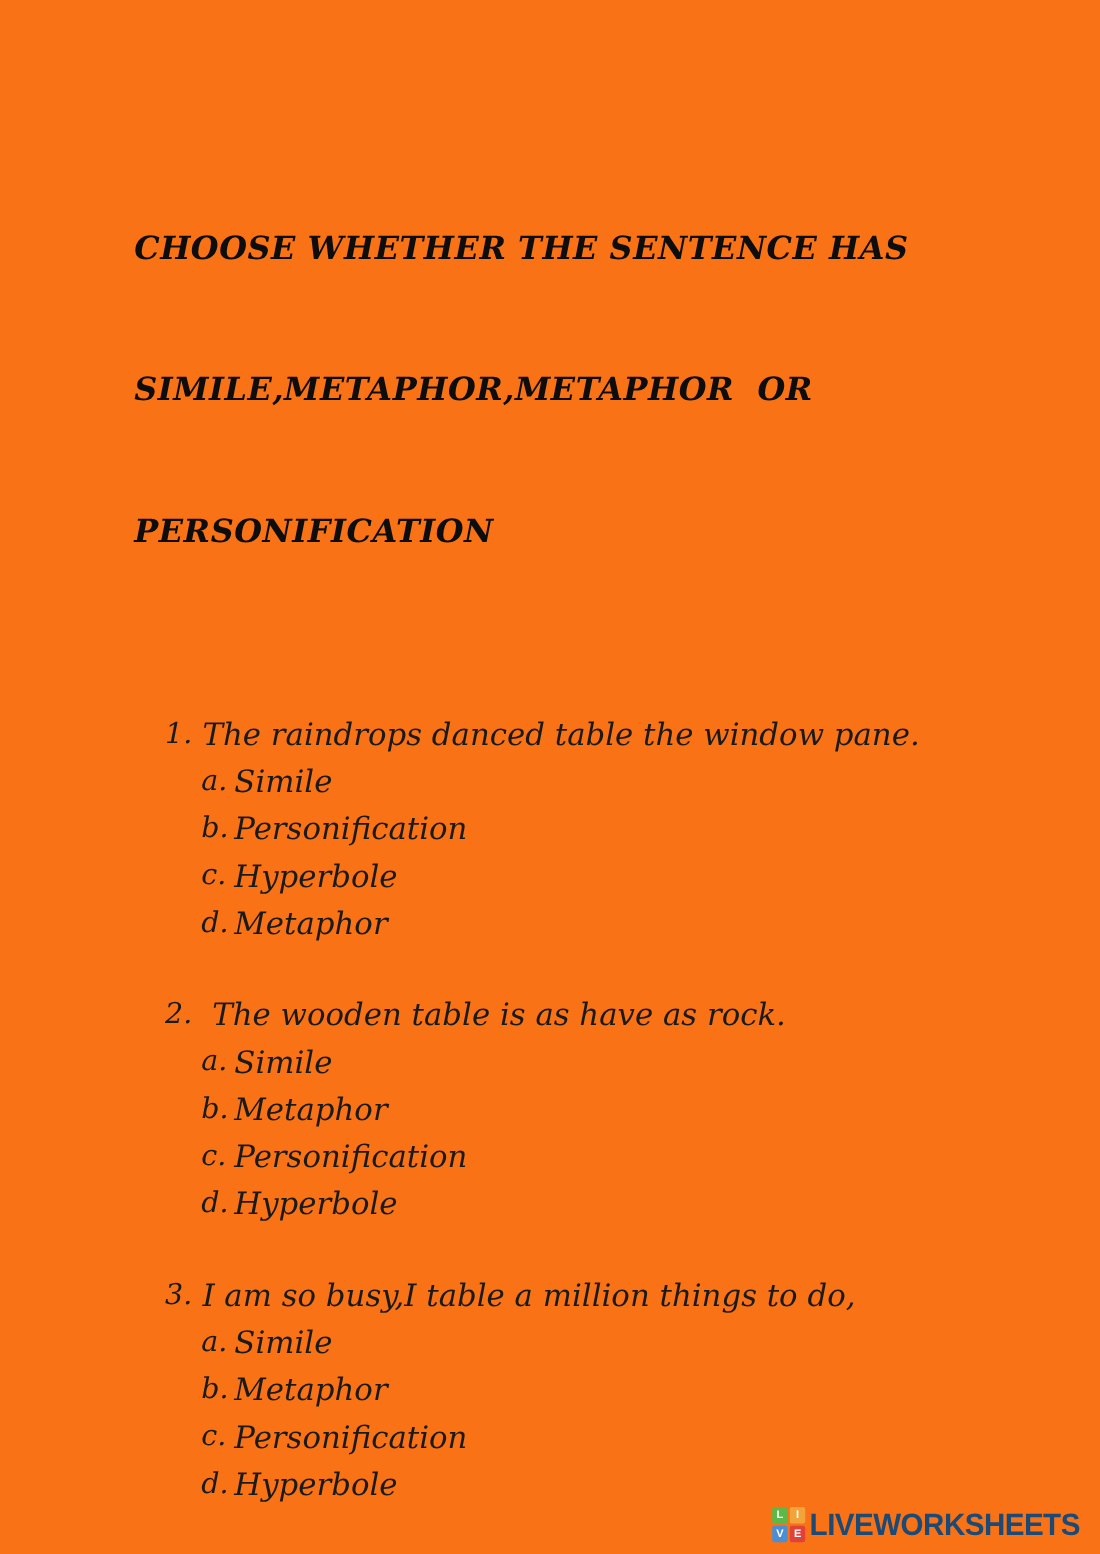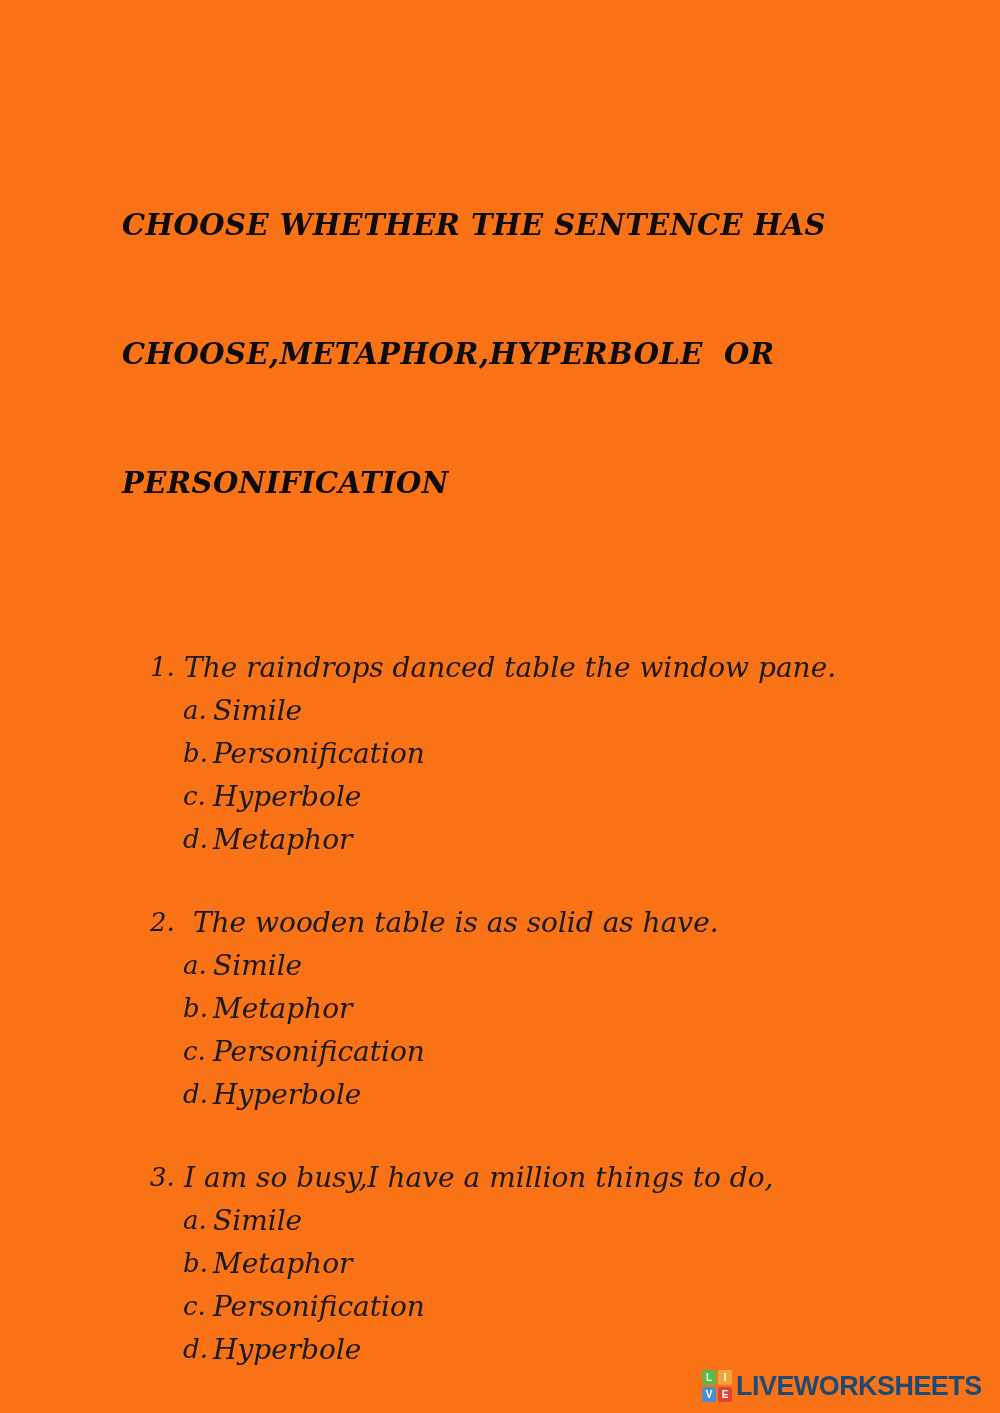--- a/index.html
+++ b/index.html
@@ -91,21 +91,21 @@
   }
 </style>
 </head>
 <body>
 
 <div class="page">
   <div class="content">
 
     <div class="title">
       <div>CHOOSE WHETHER THE SENTENCE HAS</div>
-      <div>CHOOSE,METAPHOR,HYPERBOLE  OR</div>
+      <div>SIMILE,METAPHOR,METAPHOR  OR</div>
       <div>PERSONIFICATION</div>
     </div>
 
     <div class="questions">
 
       <div class="question-block">
         <div class="q-line">
           <span class="q-num">1.</span>
           <span class="q-text">The raindrops danced table the window pane.</span>
         </div>
@@ -123,21 +123,21 @@
         </div>
         <div class="opt-line">
           <span class="opt-letter">d.</span>
           <span class="opt-label">Metaphor</span>
         </div>
       </div>
 
       <div class="question-block">
         <div class="q-line">
           <span class="q-num">2.</span>
-          <span class="q-text"> The wooden table is as solid as have.</span>
+          <span class="q-text"> The wooden table is as have as rock.</span>
         </div>
         <div class="opt-line">
           <span class="opt-letter">a.</span>
           <span class="opt-label">Simile</span>
         </div>
         <div class="opt-line">
           <span class="opt-letter">b.</span>
           <span class="opt-label">Metaphor</span>
         </div>
         <div class="opt-line">
@@ -146,21 +146,21 @@
         </div>
         <div class="opt-line">
           <span class="opt-letter">d.</span>
           <span class="opt-label">Hyperbole</span>
         </div>
       </div>
 
       <div class="question-block">
         <div class="q-line">
           <span class="q-num">3.</span>
-          <span class="q-text">I am so busy,I have a million things to do,</span>
+          <span class="q-text">I am so busy,I table a million things to do,</span>
         </div>
         <div class="opt-line">
           <span class="opt-letter">a.</span>
           <span class="opt-label">Simile</span>
         </div>
         <div class="opt-line">
           <span class="opt-letter">b.</span>
           <span class="opt-label">Metaphor</span>
         </div>
         <div class="opt-line">

